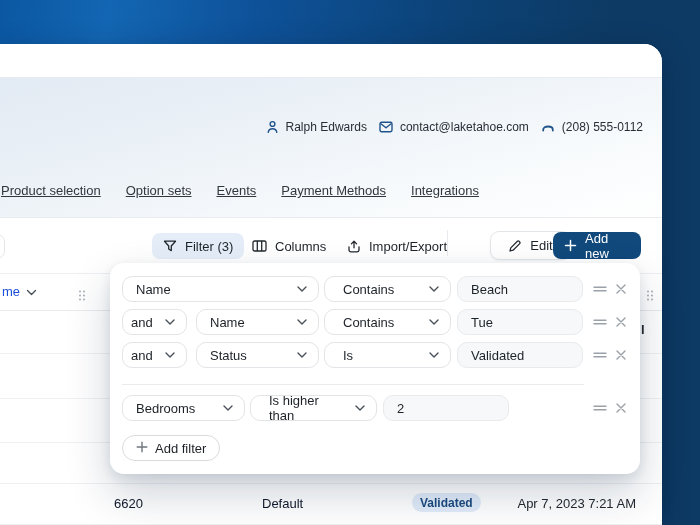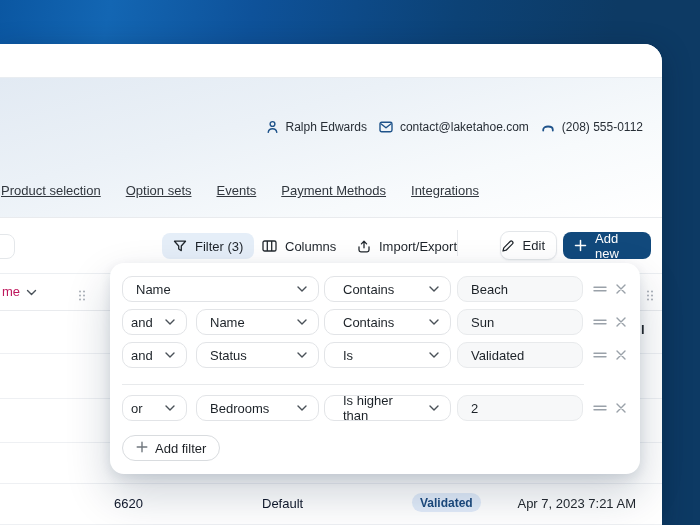--- a/index.html
+++ b/index.html
@@ -19,37 +19,37 @@
     position:absolute;left:0;top:33px;width:100%;height:141px;
     background:linear-gradient(165deg,#e2eaf3 0%,#ebf1f7 35%,#f7fafc 70%,#ffffff 100%);
     border-top:1px solid #e9edf1;border-bottom:1px solid #e9ebee;
   }
   .contact-row{position:absolute;top:42px;right:19px;display:flex;align-items:center;gap:12px;}
   .contact-item{display:flex;align-items:center;gap:7px;font-size:12px;color:#272e36;}
   .contact-item svg{display:block;}
   .tabs{position:absolute;left:1px;top:105px;display:flex;gap:25px;}
   .tab{font-size:13px;color:#31373e;cursor:pointer;white-space:nowrap;text-decoration:underline;}
   
-  .toolbar{position:absolute;left:10px;top:174px;width:100%;height:55px;background:#fff;}
+  .toolbar{position:absolute;left:0;top:174px;width:100%;height:55px;background:#fff;}
   .frag-btn{position:absolute;left:-28px;top:16px;width:33px;height:25px;border:1px solid #e4e7ea;border-radius:8px;background:#fff;}
   .tbtn{position:absolute;display:flex;align-items:center;gap:8px;height:26px;border-radius:8px;
         font-size:13px;color:#1d232a;padding:0 11px;cursor:pointer;}
   .tbtn svg{display:block;flex:none;}
   .filter-btn{left:152px;top:15px;background:#e5eef8;font-weight:500;}
   .columns-btn{left:241px;top:15px;}
   .import-btn{left:336px;top:15px;}
   .vdiv{position:absolute;left:447px;top:12px;width:1px;height:26px;background:#e8eaed;}
-  .edit-btn{left:490px;top:13px;height:29px;width:57px;justify-content:flex-end;background:#fff;
+  .edit-btn{left:490px;top:13px;height:29px;width:81px;justify-content:center;background:#fff;
             border:1px solid #e3e6e9;border-radius:9px;box-shadow:0 1px 2px rgba(20,40,60,.06);}
   .addnew-btn{left:553px;top:14px;height:27px;width:88px;justify-content:center;background:#11497c;
               color:#fff;font-weight:500;border-radius:8px;}
   
   .table{position:absolute;left:0;top:229px;width:100%;height:252px;background:#fff;border-top:1px solid #eceff2;}
   .thead{position:absolute;left:0;top:0;width:100%;height:37px;border-bottom:1px solid #e9ebee;}
-  .th-label{position:absolute;left:2px;top:10px;display:flex;align-items:center;gap:6px;font-size:13px;color:#be185d;}
+  .th-label{position:absolute;left:2px;top:10px;display:flex;align-items:center;gap:6px;font-size:13px;color:#1d4ed8;}
   .dots{position:absolute;top:13px;}
   .rowline{position:absolute;left:0;width:100%;height:1px;background:#eef0f3;}
   .cell{position:absolute;font-size:13px;color:#0f172a;top:222px;}
   .badge{position:absolute;left:412px;top:219px;height:19px;padding:0 8px;display:flex;align-items:center;
          background:#e2ecfa;color:#1c4a7e;font-size:12px;font-weight:600;border-radius:10px;}
   .date-cell{position:absolute;right:26px;top:222px;font-size:13px;color:#23282e;text-align:right;}
   .partial-text{position:absolute;left:641px;top:48px;width:3px;height:16px;overflow:hidden;
                 font-size:13px;font-weight:700;color:#23282e;}
   
   .panel{position:absolute;left:110px;top:263px;width:530px;height:211px;background:#fff;border-radius:14px;
@@ -273,21 +273,21 @@
         <svg width="10" height="6" viewBox="0 0 10 6">
             <path d="M1 1l4 4 4-4" fill="none" stroke="#4a5158" stroke-width="1.4" stroke-linecap="round" stroke-linejoin="round"></path>
           </svg>
       </div>
       <div class="sel w-op">
         <span>Contains</span>
         <svg width="10" height="6" viewBox="0 0 10 6">
             <path d="M1 1l4 4 4-4" fill="none" stroke="#4a5158" stroke-width="1.4" stroke-linecap="round" stroke-linejoin="round"></path>
           </svg>
       </div>
-      <div class="val">Sun</div>
+      <div class="val">Tue</div>
       <span class="handle">
         <svg width="14" height="12" viewBox="0 0 14 12">
             <path d="M1 4.2h12M1 7.8h12" stroke="#9aa1a9" stroke-width="1.4" stroke-linecap="round"></path>
           </svg>
       </span>
       <span class="close">
         <svg width="12" height="12" viewBox="0 0 12 12">
             <path d="M2 2l8 8M10 2l-8 8" stroke="#9aa1a9" stroke-width="1.4" stroke-linecap="round"></path>
           </svg>
       </span>
@@ -321,26 +321,20 @@
       <span class="close">
         <svg width="12" height="12" viewBox="0 0 12 12">
             <path d="M2 2l8 8M10 2l-8 8" stroke="#9aa1a9" stroke-width="1.4" stroke-linecap="round"></path>
           </svg>
       </span>
     </div>
 
     <div class="panel-div"></div>
 
     <div class="frow r4">
-      <div class="sel w-conj">
-        <span>or</span>
-        <svg width="10" height="6" viewBox="0 0 10 6">
-            <path d="M1 1l4 4 4-4" fill="none" stroke="#4a5158" stroke-width="1.4" stroke-linecap="round" stroke-linejoin="round"></path>
-          </svg>
-      </div>
       <div class="sel w-field">
         <span>Bedrooms</span>
         <svg width="10" height="6" viewBox="0 0 10 6">
             <path d="M1 1l4 4 4-4" fill="none" stroke="#4a5158" stroke-width="1.4" stroke-linecap="round" stroke-linejoin="round"></path>
           </svg>
       </div>
       <div class="sel w-op">
         <span>Is higher than</span>
         <svg width="10" height="6" viewBox="0 0 10 6">
             <path d="M1 1l4 4 4-4" fill="none" stroke="#4a5158" stroke-width="1.4" stroke-linecap="round" stroke-linejoin="round"></path>

